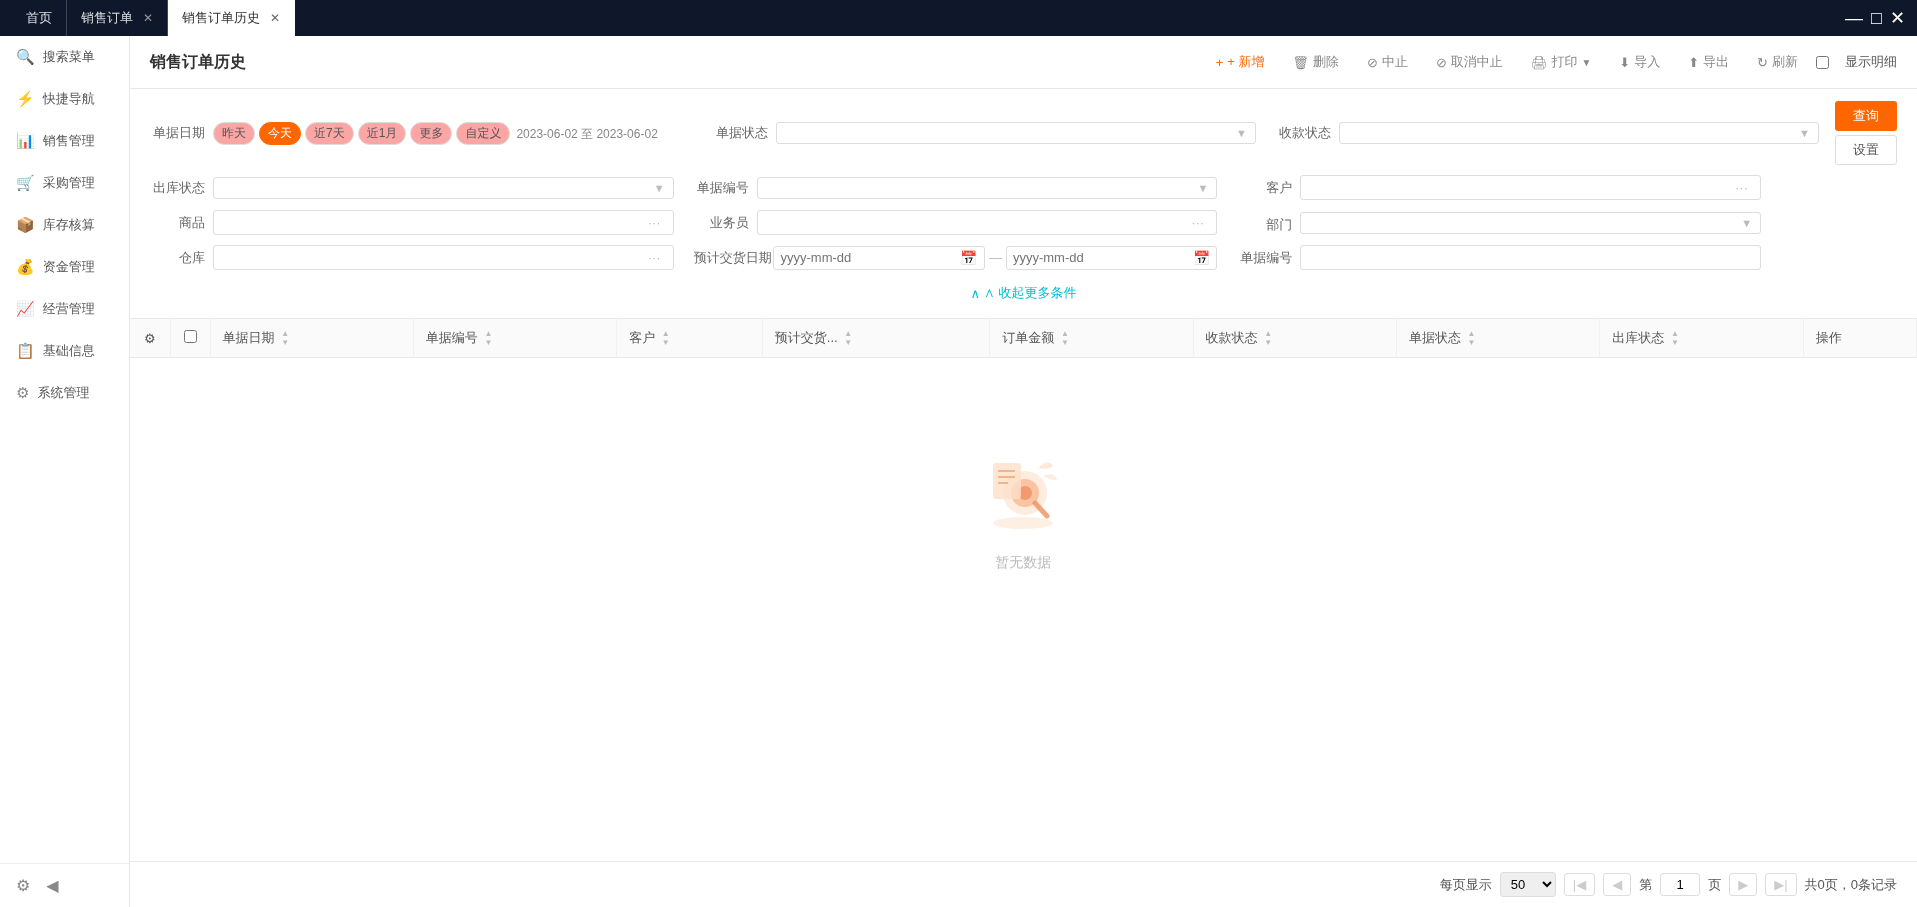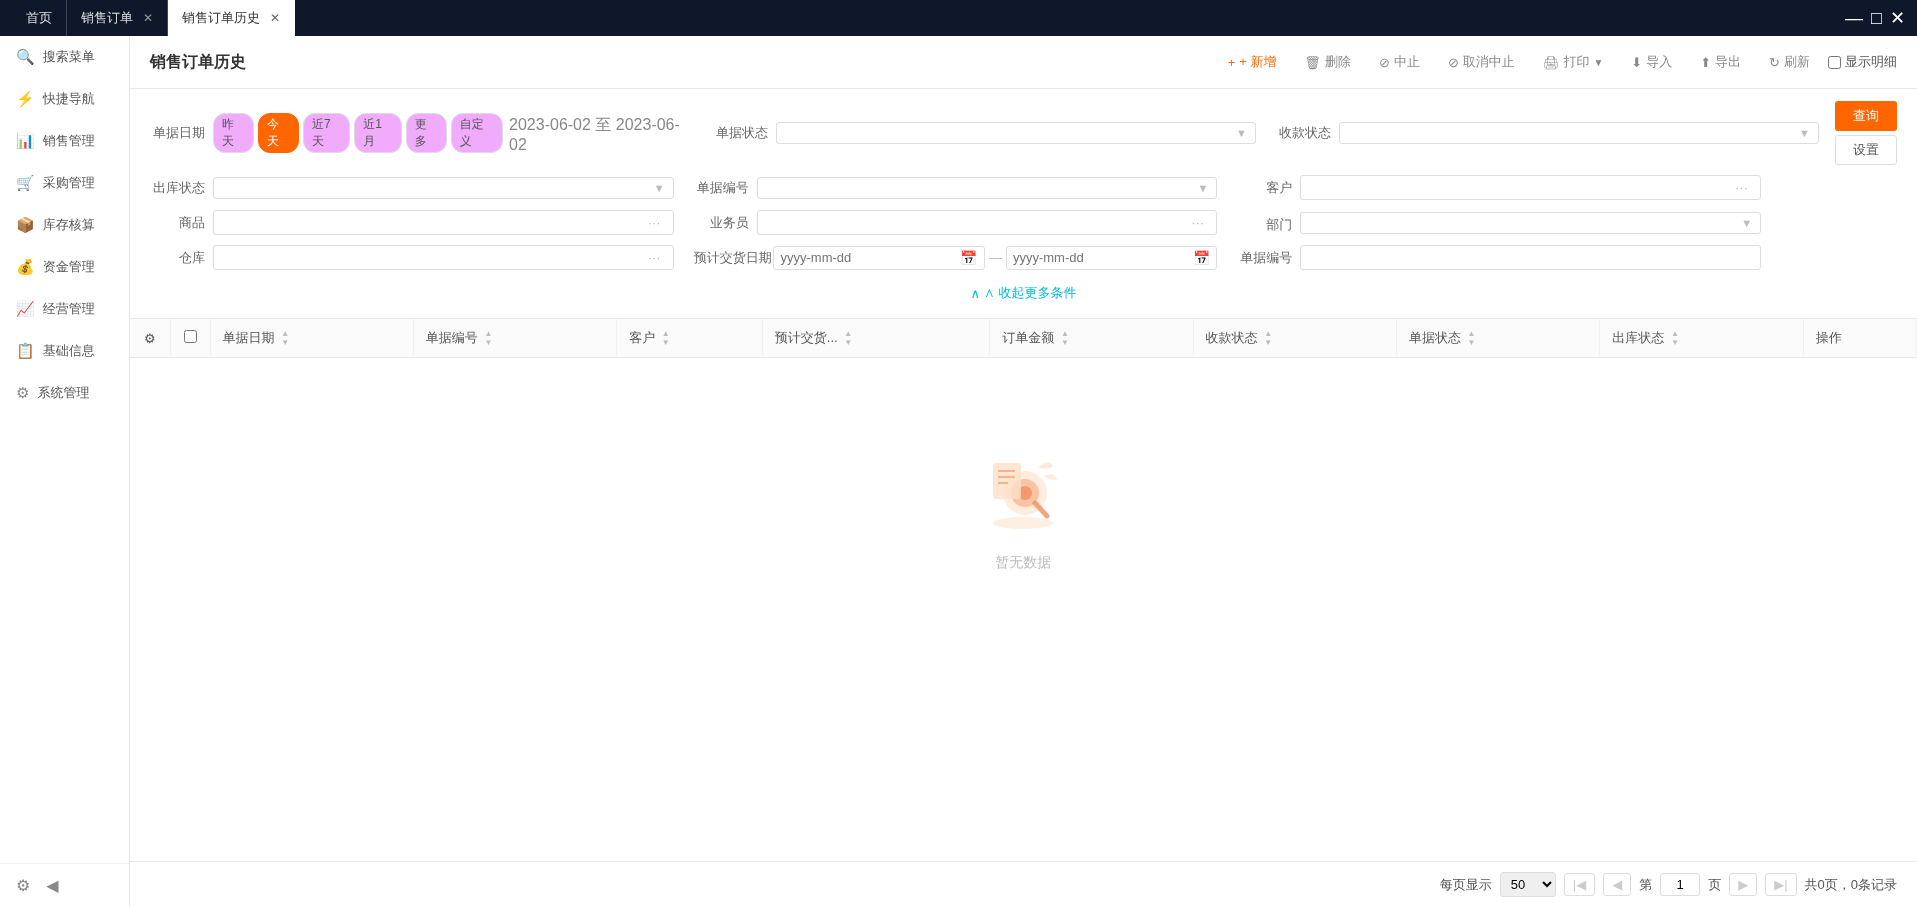--- a/index.html
+++ b/index.html
@@ -27,36 +27,36 @@
     
     .content { flex: 1; display: flex; flex-direction: column; overflow: hidden; background: #f5f5f5; }
 
     
     .page-header { background: #fff; padding: 12px 20px; display: flex; align-items: center; justify-content: space-between; border-bottom: 1px solid #e8e8e8; flex-shrink: 0; }
     .page-title { font-size: 16px; font-weight: bold; color: #333; }
     .toolbar { display: flex; align-items: center; gap: 8px; }
     .toolbar-btn { display: flex; align-items: center; gap: 4px; padding: 5px 10px; border: none; background: none; cursor: pointer; color: #555; font-size: 13px; border-radius: 3px; }
     .toolbar-btn.orange { color: #ff6600; }
     .toolbar-btn.gray { color: #888; }
-    .display-toggle { display: flex; align-items: center; gap: 4px; font-size: 13px; color: #555; }
+    .display-toggle { display: flex; align-items: center; gap: 16px; font-size: 13px; color: #555; }
     .display-toggle input { cursor: pointer; }
 
     
     .filter-area { background: #fff; padding: 12px 20px; border-bottom: 1px solid #e8e8e8; flex-shrink: 0; }
     .filter-row { display: flex; align-items: center; margin-bottom: 10px; gap: 0; }
     .filter-item { display: flex; align-items: center; flex: 1; min-width: 0; }
     .filter-label { color: #666; font-size: 13px; white-space: nowrap; margin-right: 8px; min-width: 55px; text-align: right; }
     .filter-input { border: 1px solid #ddd; border-radius: 3px; padding: 4px 8px; font-size: 13px; color: #333; background: #fff; flex: 1; outline: none; cursor: pointer; }
     .filter-select { border: 1px solid #ddd; border-radius: 3px; padding: 4px 8px; font-size: 13px; color: #333; background: #fff; flex: 1; outline: none; cursor: pointer; display: flex; align-items: center; justify-content: space-between; }
     .filter-select .arrow { color: #bbb; font-size: 11px; }
     .date-filter { display: flex; align-items: center; gap: 6px; flex: 1; }
     .date-pills { display: flex; align-items: center; gap: 4px; }
-    .date-pill { padding: 2px 8px; border-radius: 12px; font-size: 12px; cursor: pointer; color: #555; border: 1px solid #ddd; background: #f0abfc; }
+    .date-pill { padding: 2px 8px; border-radius: 12px; font-size: 12px; cursor: pointer; color: #555; border: 1px solid #ddd; background: #fca5a5; }
     .date-pill.active { background: #ff6600; color: #fff; border-color: #ff6600; }
-    .date-range { font-size: 16px; color: #888; margin-top: 2px; }
+    .date-range { font-size: 12px; color: #888; margin-top: 2px; }
     .ellipsis-btn { color: #bbb; cursor: pointer; padding: 0 4px; }
     .collapse-btn { display: flex; align-items: center; justify-content: center; color: #00bcd4; font-size: 13px; cursor: pointer; padding: 4px; gap: 4px; }
 
     
     .date-input-wrap { display: flex; align-items: center; border: 1px solid #ddd; border-radius: 3px; padding: 3px 6px; gap: 4px; flex: 1; background: #fff; }
     .date-input-wrap input { border: none; outline: none; font-size: 13px; color: #a16207; flex: 1; background: transparent; }
     .date-input-wrap .cal-icon { color: #bbb; cursor: pointer; font-size: 14px; }
 
     
     .table-area { flex: 1; overflow: auto; background: #fff; margin: 0; }

